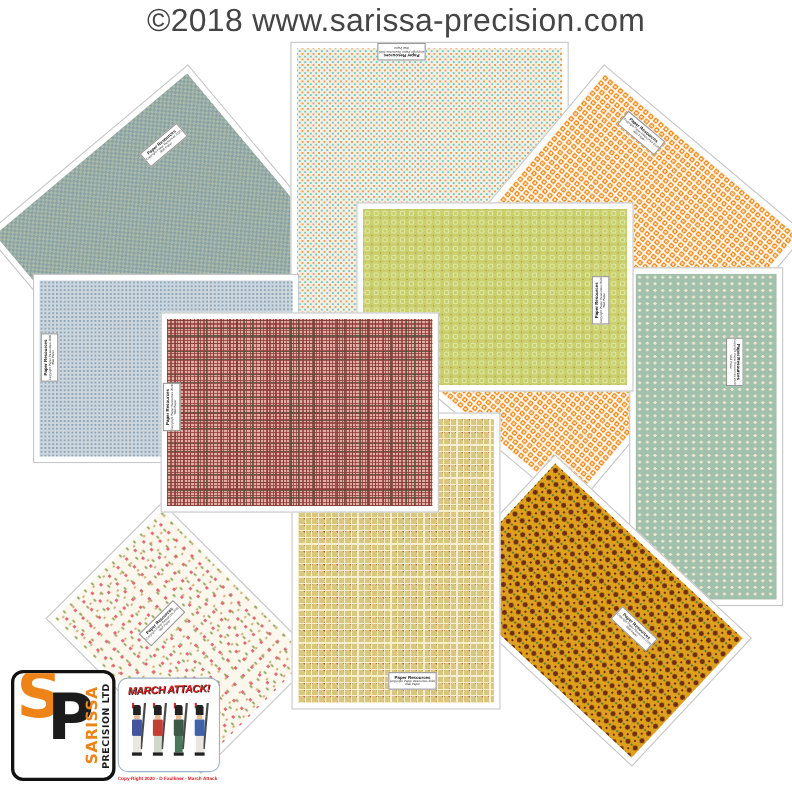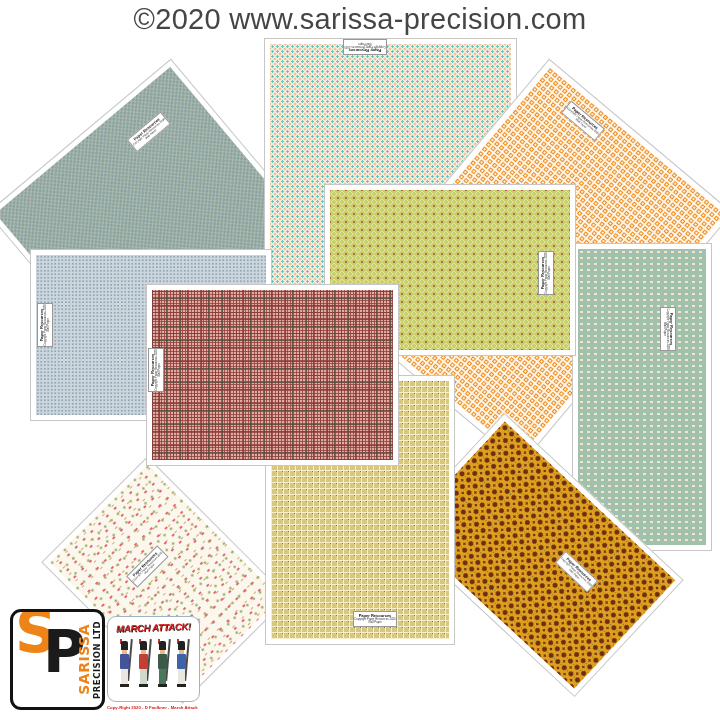--- a/index.html
+++ b/index.html
@@ -111,21 +111,21 @@
   .soldier .trou{left:3px;top:30px;width:7px;height:15px;background:var(--trou);}
   .soldier .feet{left:2px;top:45px;width:9px;height:3px;background:#222;}
   #ma-copy{position:absolute;left:107px;top:705px;width:110px;font-size:4.3px;font-weight:bold;
          color:var(--ma-red);white-space:nowrap;z-index:20;}
 </style>
 </head>
 <body>
 
 <div id="canvas">
 
-  <div id="title" style="color: rgb(69, 69, 69);">©2020 www.sarissa-precision.com</div>
+  <div id="title" style="color: rgb(69, 69, 69);">©2018 www.sarissa-precision.com</div>
 
   <div class="sheet p-green-check" id="sh-green-check" style="--base: #a9b8a9; --accent: #87a0a4;">
     <div class="pat"></div>
     <div class="lbl">
       <span class="lt">Paper Resources</span>
       <span class="ls">Copyright Paper Resources 2020</span>
       <span class="ls">Wall Paper</span>
     </div>
   </div>
 

